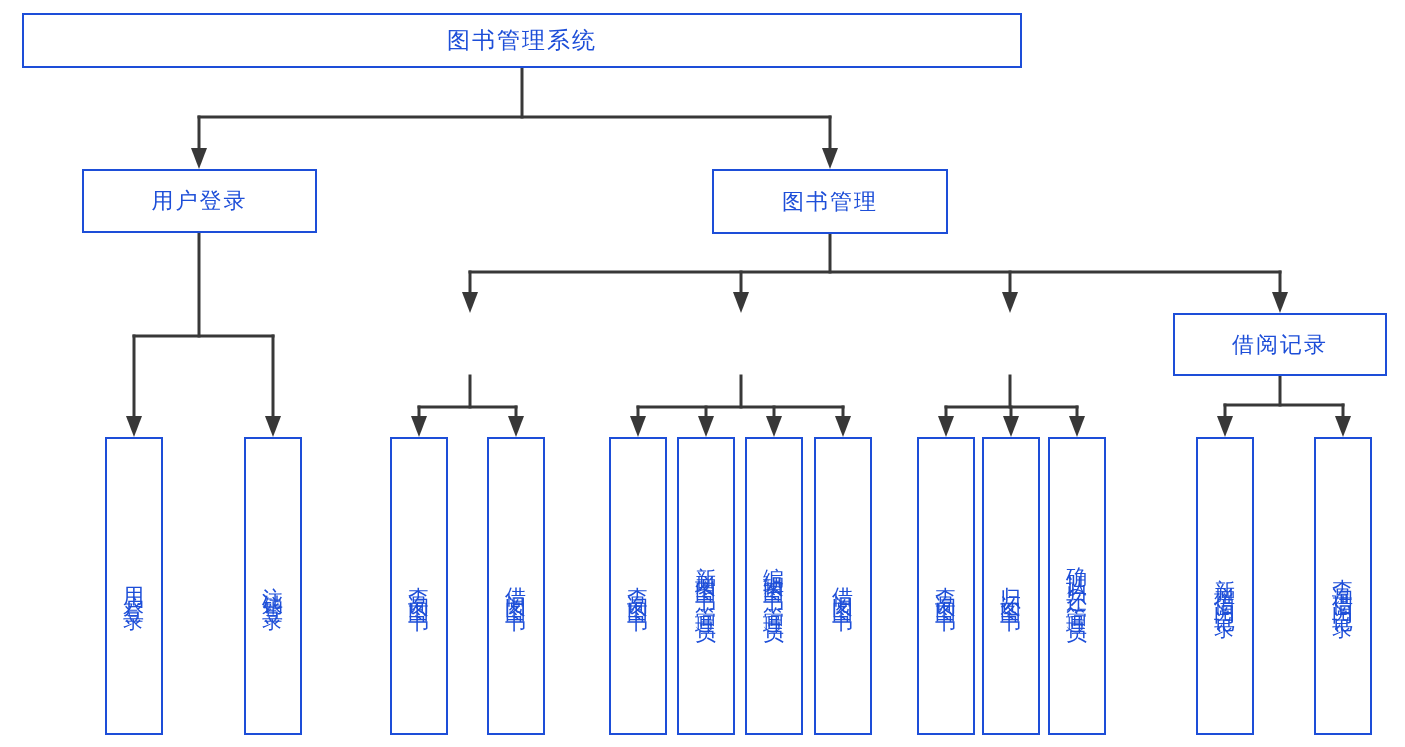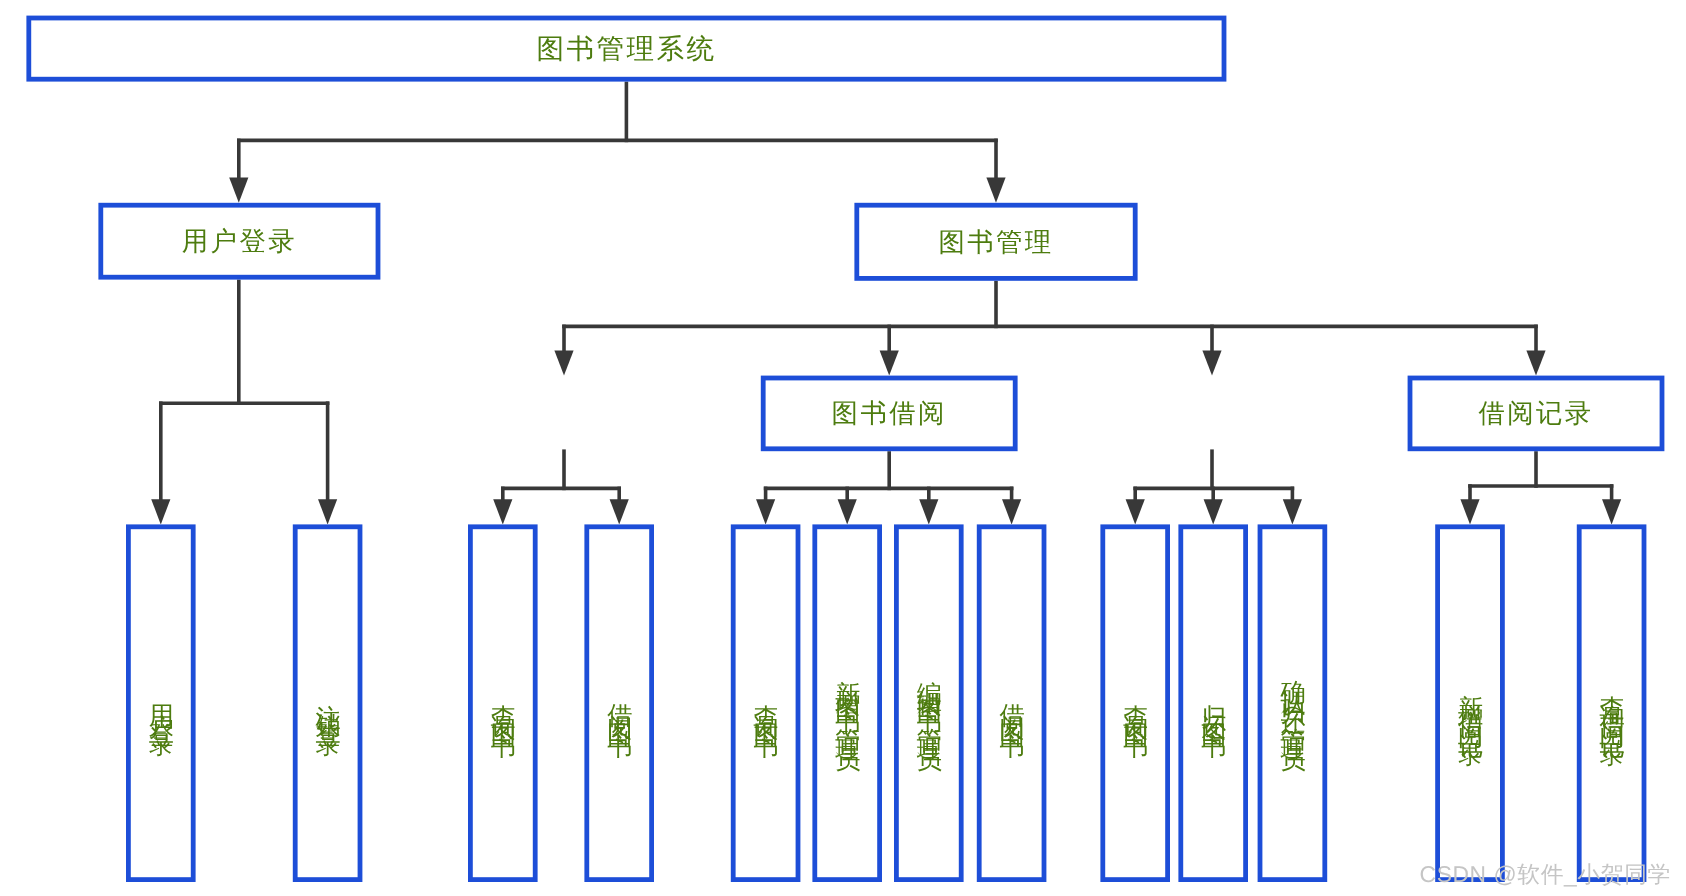--- a/index.html
+++ b/index.html
@@ -7,24 +7,24 @@
     position:relative;
     width:1405px;height:747px;
     background:#ffffff;
     font-family:"Liberation Sans","DejaVu Sans",sans-serif;
     overflow:hidden;
   }
   #connectors{position:absolute;left:0;top:0;width:1405px;height:747px;}
   .box{
     position:absolute;
     background:#ffffff;
-    border:4px solid #1d4ed8;
+    border:2px solid #1d4ed8;
     box-sizing:border-box;
     display:flex;align-items:center;justify-content:center;
-    color:#4d7c0f;
+    color:#1d4ed8;
     text-align:center;
   }
   .hbox{font-size:22px;letter-spacing:2px;}
   .hbox.root{font-size:23px;}
   .vbox{
     font-size:21px;
     writing-mode:vertical-rl;
     letter-spacing:8px;
     line-height:1;
     padding:6px 0;
@@ -95,35 +95,33 @@
       <polygon points="1077,437 1069,416 1085,416" fill="#383838"></polygon>
       <polygon points="1225,437 1217,416 1233,416" fill="#383838"></polygon>
       <polygon points="1343,437 1335,416 1351,416" fill="#383838"></polygon>
     </svg>
 
   <div class="box hbox root" style="left:22px;top:13px;width:1000px;height:55px;">图书管理系统</div>
 
   <div class="box hbox" style="left:82px;top:169px;width:235px;height:64px;">用户登录</div>
   <div class="box hbox" style="left:712px;top:169px;width:236px;height:65px;">图书管理</div>
 
-  <div class="box hbox" style="left:634px;top:313px;width:214px;height:63px;">图书借阅</div>
   <div class="box hbox" style="left:1173px;top:313px;width:214px;height:63px;">借阅记录</div>
 
   <div class="box vbox" style="left:105px;top:437px;width:58px;height:298px;">用户登录</div>
   <div class="box vbox" style="left:244px;top:437px;width:58px;height:298px;">注销登录</div>
 
   <div class="box vbox" style="left:390px;top:437px;width:58px;height:298px;">查询图书</div>
   <div class="box vbox" style="left:487px;top:437px;width:58px;height:298px;">借阅图书</div>
 
   <div class="box vbox" style="left:609px;top:437px;width:58px;height:298px;">查询图书</div>
   <div class="box vbox" style="left:677px;top:437px;width:58px;height:298px;">新增图书（管理员）</div>
   <div class="box vbox" style="left:745px;top:437px;width:58px;height:298px;">编辑图书（管理员）</div>
   <div class="box vbox" style="left:814px;top:437px;width:58px;height:298px;">借阅图书</div>
 
   <div class="box vbox" style="left:917px;top:437px;width:58px;height:298px;">查询图书</div>
   <div class="box vbox" style="left:982px;top:437px;width:58px;height:298px;">归还图书</div>
   <div class="box vbox" style="left:1048px;top:437px;width:58px;height:298px;">确认归还（管理员）</div>
 
   <div class="box vbox" style="left:1196px;top:437px;width:58px;height:298px;">新增借阅记录</div>
   <div class="box vbox" style="left:1314px;top:437px;width:58px;height:298px;">查询借阅记录</div>
 
-  <div id="watermark" style="left:1183px;top:716px;">CSDN @软件_小贺同学</div>
 </div>
 
 </body></html>

